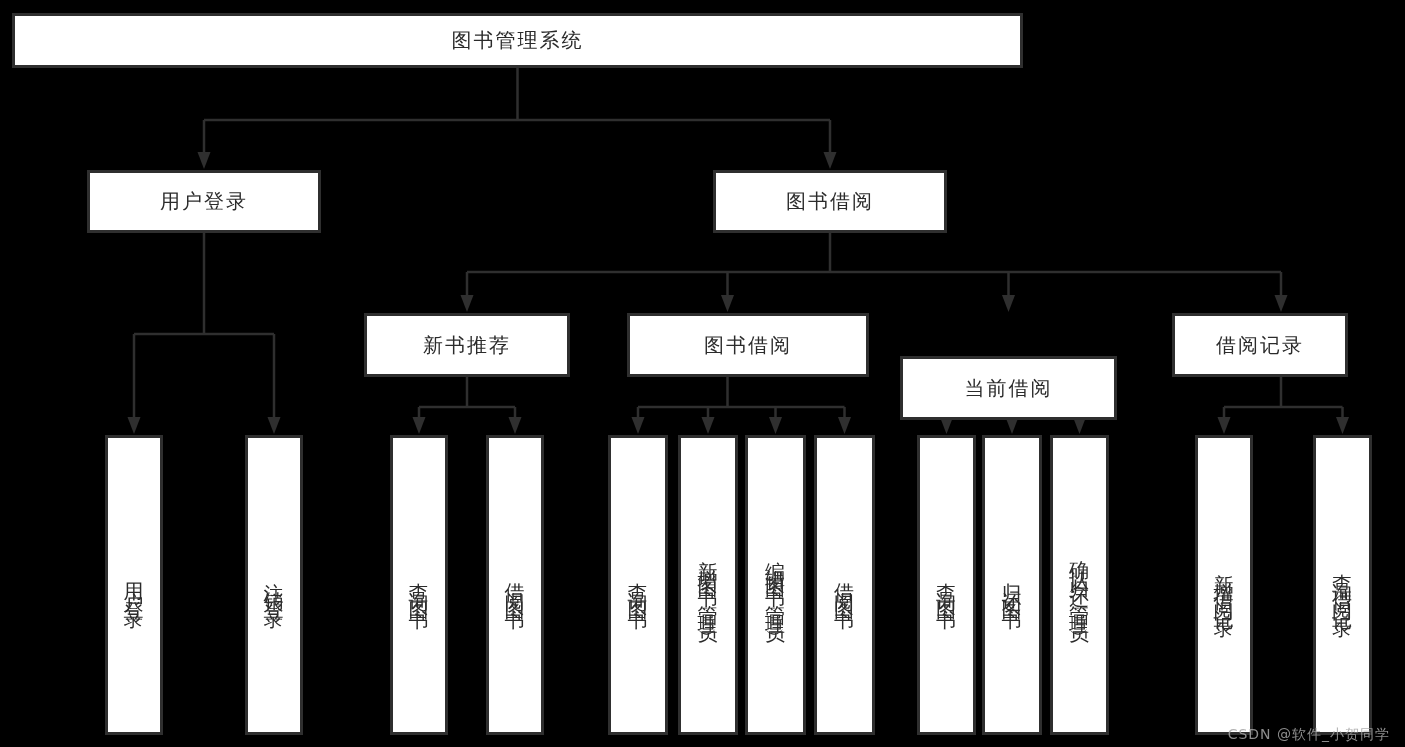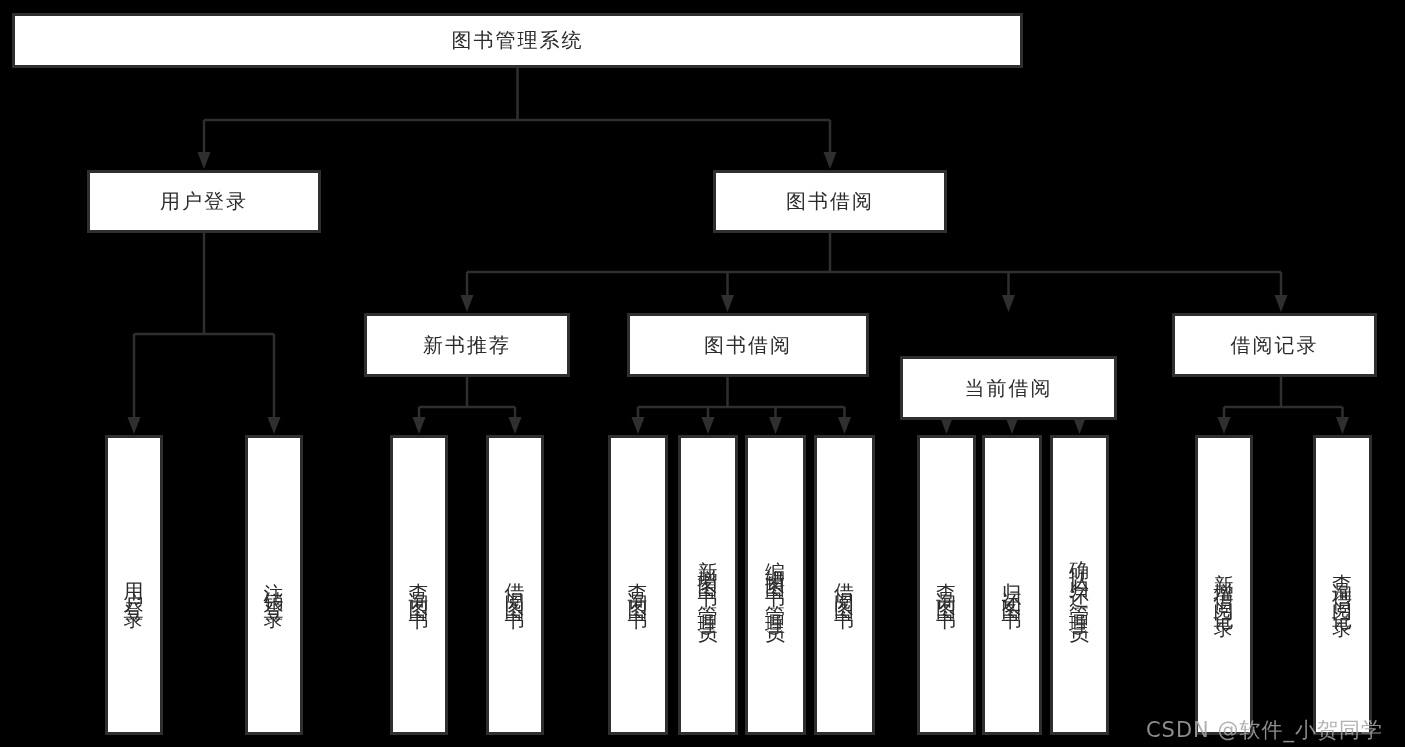--- a/index.html
+++ b/index.html
@@ -33,21 +33,21 @@
     letter-spacing: 2px;
     white-space: nowrap;
   }
   .root-box   { left: 12px;  top: 13px;  width: 1011px; height: 55px; }
   .l2-0       { left: 87px;  top: 170px; width: 234px;  height: 63px; }
   .l2-1       { left: 713px; top: 170px; width: 234px;  height: 63px; }
   .l3         { top: 313px; height: 64px; }
   .l3-0       { left: 364px;  width: 206px; }
   .l3-1       { left: 587px;  width: 242px; margin-left: 40px; }
   .l3-2       { left: 900px;  width: 217px; margin-top: 43px; }
-  .l3-3       { left: 1172px; width: 205px; }
+  .l3-3       { left: 1172px; width: 176px; }
   .leaf       { top: 435px; height: 300px; width: 58px; }
   .leaf > span {
     writing-mode: vertical-lr;
     text-orientation: mixed;
     font-size: 20px;
     letter-spacing: 9px;
     line-height: 1;
     white-space: nowrap;
   }
   .leaf-a0 { left: 105px; }
@@ -58,23 +58,23 @@
   .leaf-c1 { left: 678px; width: 60px; }
   .leaf-c2 { left: 745px; width: 61px; }
   .leaf-c3 { left: 814px; width: 61px; }
   .leaf-d0 { left: 917px; width: 59px; }
   .leaf-d1 { left: 982px; width: 60px; }
   .leaf-d2 { left: 1050px; width: 59px; }
   .leaf-e0 { left: 1195px; }
   .leaf-e1 { left: 1313px; width: 59px; }
   .watermark {
     position: absolute;
-    right: 22px;
+    right: 15px;
     bottom: 3px;
-    font-size: 21px;
+    font-size: 14px;
     letter-spacing: 1px;
     color: rgba(165,165,165,0.85);
     z-index: 3;
     white-space: nowrap;
   }
 </style>
 </head>
 <body>
 
 <div class="canvas">

